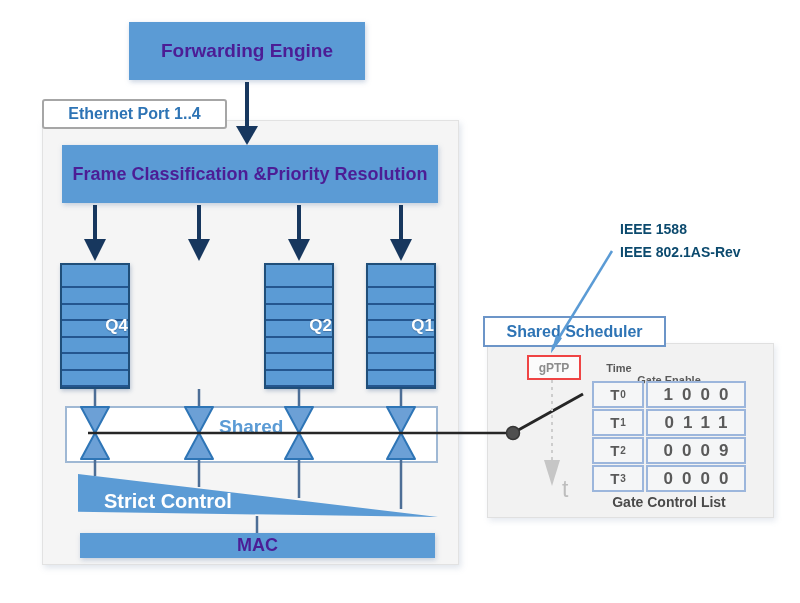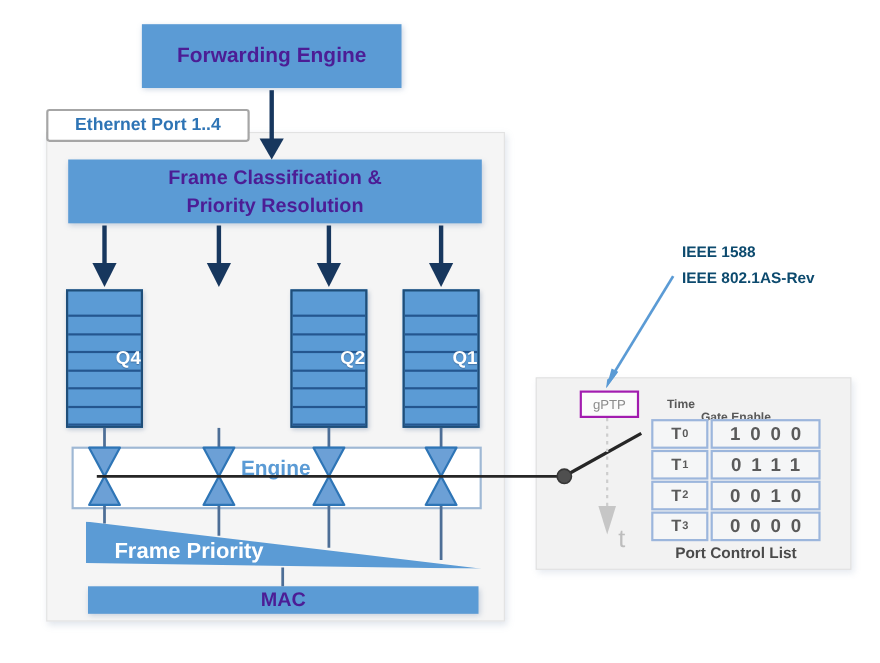--- a/index.html
+++ b/index.html
@@ -17,21 +17,21 @@
   .container-box{
     left:42px;top:120px;width:415px;height:443px;background:#f5f5f5;
     border:1px solid #e2e2e2;box-shadow:2px 3px 6px rgba(130,150,180,.25);z-index:1;
   }
   .ep-label{
     left:42px;top:99px;width:181px;height:26px;background:#ffffff;border:2px solid #a6a6a6;
     border-radius:3px;color:#2e74b5;font-size:16px;font-weight:600;display:flex;
     align-items:center;justify-content:center;z-index:4;text-align:center;
   }
   .fc-box{left:62px;top:145px;width:376px;height:58px;font-size:18px;font-weight:600;
-    line-height:26px;flex-direction:column;z-index:3;}
+    line-height:26px;flex-direction:row;z-index:3;}
   
   .queue{
     top:263px;width:70px;height:126px;background:#5b9bd5;border:2px solid #1f4e79;
     box-sizing:border-box;display:flex;flex-direction:column;z-index:3;
     box-shadow:1px 2px 4px rgba(80,110,150,.35);
   }
   .queue .seg{flex:1;border-bottom:2px solid #24568f;}
   .queue .seg:first-child{flex:1.45;}
   .queue .seg:last-child{border-bottom:none;}
   .queue .qlabel{
@@ -57,22 +57,22 @@
   .panel{
     left:487px;top:343px;width:285px;height:173px;background:#f2f2f2;
     border:1px solid #e0e0e0;box-shadow:2px 3px 6px rgba(130,150,180,.2);z-index:1;
   }
   .ss-label{
     left:483px;top:316px;width:179px;height:27px;background:#ffffff;border:2px solid #6c95c8;
     color:#2e74b5;font-size:16px;font-weight:600;display:flex;align-items:center;
     justify-content:center;z-index:4;
   }
   .gptp-box{
-    left:527px;top:355px;width:50px;height:21px;background:#fbfbfb;border:2px solid #a21caf;
-    color:#8c8c8c;font-size:12px;font-weight:400;display:flex;align-items:center;
+    left:527px;top:355px;width:50px;height:21px;background:#fbfbfb;border:2px solid #ef4444;
+    color:#8c8c8c;font-size:12px;font-weight:700;display:flex;align-items:center;
     justify-content:center;z-index:3;
   }
   .t-label{left:562px;top:476px;color:#bdbdbd;font-size:23px;z-index:3;}
   
   .gcl-headers{left:592px;top:362px;width:154px;display:flex;z-index:3;
     color:#595959;font-size:11px;font-weight:600;flex-direction:column;}
   .gcl-headers .h-time{width:54px;text-align:center;}
   .gcl-headers .h-ge{flex:1;text-align:center;}
   .gcl-table{left:592px;top:381px;width:154px;z-index:3;}
   .gcl-row{display:flex;margin-bottom:1px;}
@@ -133,30 +133,31 @@
       <div class="seg"></div>
       <div class="seg"></div>
       <div class="seg"></div>
       <div class="seg"></div>
       <div class="seg"></div>
       <div class="seg"></div>
     <span class="qlabel">Q1</span>
   </div>
 
   <div class="abs gates-box"></div>
-  <div class="abs gates-label">Engine</div>
+  <div class="abs gates-label">Shared</div>
 
   <div class="abs wedge"></div>
-  <div class="abs wedge-label">Frame Priority</div>
+  <div class="abs wedge-label">Strict Control</div>
 
   <div class="abs bluebox mac-box">
     <span>MAC</span>
   </div>
 
   <div class="abs panel"></div>
+  <div class="abs ss-label">Shared Scheduler</div>
   <div class="abs gptp-box">
     <span>gPTP</span>
   </div>
   <div class="abs t-label">t</div>
 
   <div class="abs gcl-headers">
     <span class="h-time">Time</span>
     <span class="h-ge">Gate Enable</span>
   </div>
   <div class="abs gcl-table">
@@ -172,31 +173,31 @@
           <span>T</span>
           <sup>1</sup>
         </div>
       <div class="gcl-cell cell-ge">0111</div>
     </div>
     <div class="gcl-row">
       <div class="gcl-cell cell-time">
           <span>T</span>
           <sup>2</sup>
         </div>
-      <div class="gcl-cell cell-ge">0010</div>
+      <div class="gcl-cell cell-ge">0009</div>
     </div>
     <div class="gcl-row">
       <div class="gcl-cell cell-time">
           <span>T</span>
           <sup>3</sup>
         </div>
       <div class="gcl-cell cell-ge">0000</div>
     </div>
   </div>
-  <div class="abs gcl-caption">Port Control List</div>
+  <div class="abs gcl-caption">Gate Control List</div>
 
   <div class="abs ieee-list">
     <div>IEEE 1588</div>
     <div>IEEE 802.1AS-Rev</div>
   </div>
 
   <svg class="overlay" viewBox="0 0 800 603">
 
     <g>
       <line x1="247" y1="82" x2="247" y2="128" stroke="#17375e" stroke-width="4"></line>

